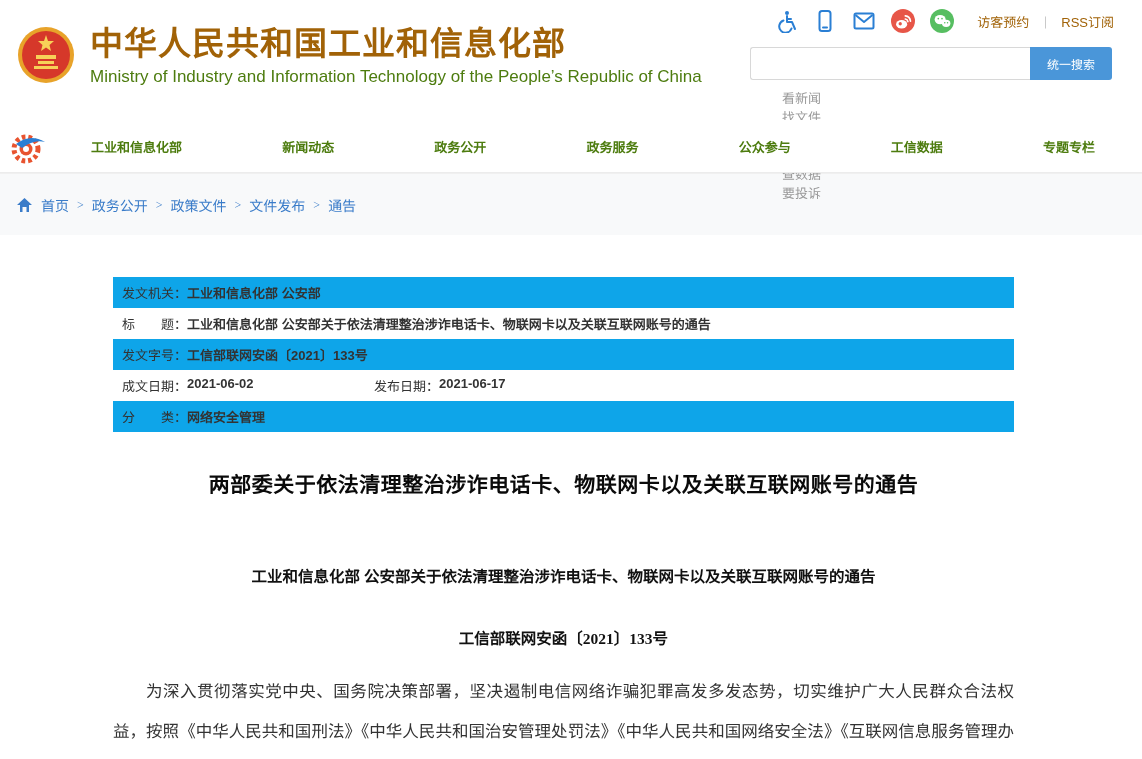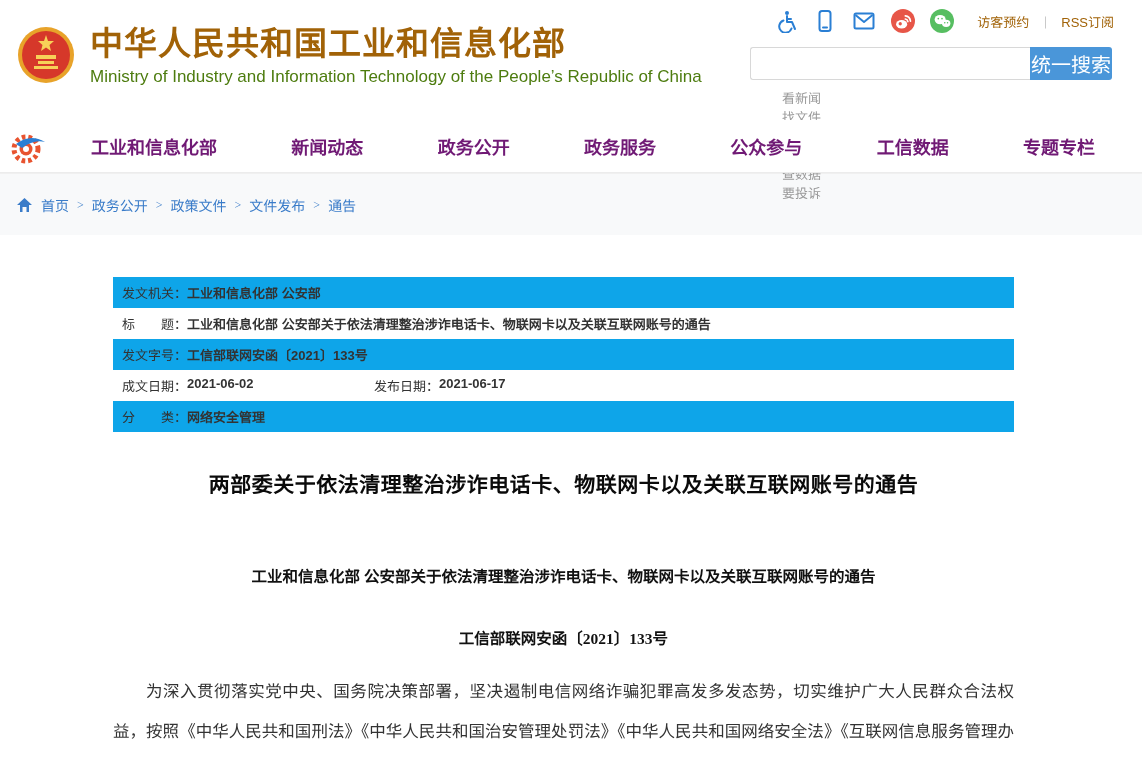--- a/index.html
+++ b/index.html
@@ -15,31 +15,31 @@
 
   .utility { position:absolute; right:28px; top:6px; display:flex; align-items:center; gap:15px; height:30px; }
   .utility .uicon { width:24px; height:24px; display:inline-flex; align-items:center; justify-content:center; cursor:pointer; }
   .utility-links { display:flex; align-items:center; gap:10px; font-size:13px; color:#555; margin-left:8px; }
   .utility-links a { color:#a16207; text-decoration:none; cursor:pointer;text-align:center; }
   .utility-sep { color:#999; font-size:12px; }
 
   .searchbar { position:absolute; left:750px; top:47px; display:flex; }
   .search-input { width:280px; height:33px; border:1px solid #d8d8d8; border-right:none; outline:none;
      padding:0 10px; font-size:14px; border-radius:3px 0 0 3px; }
-  .search-btn { width:82px; height:33px; background:#4a96d9; color:#fff; border:none; font-size:20px;
+  .search-btn { width:82px; height:33px; background:#4a96d9; color:#fff; border:none; font-size:12px;
      border-radius:0 3px 3px 0; cursor:pointer; font-family:inherit; }
 
   .quick-links { position:absolute; left:782px; top:88px; width:370px; display:flex; justify-content:flex-start;flex-direction:column; }
   .quick-links a { font-size:13px; color:#999; text-decoration:none; cursor:pointer; }
 
   
   .main-nav { position:relative; height:53px; background:#fff; border-bottom:1px solid #ececec; display:flex; align-items:center; }
   .nav-logo { position:absolute; left:10px; top:7px; width:40px; height:40px; cursor:pointer; }
   .nav-items { margin-left:91px; width:1004px; display:flex; justify-content:space-between; }
-  .nav-items a { font-size:18px; font-weight:bold; color:#701a75; text-decoration:none; cursor:pointer; white-space:nowrap; }
+  .nav-items a { font-size:13px; font-weight:bold; color:#4d7c0f; text-decoration:none; cursor:pointer; white-space:nowrap; }
 
   
   .sub-band { height:62px; background:#f8f9fa; border-top:1px solid #f0f0f0; padding:21px 0 0 16px; }
   .breadcrumb { display:flex; align-items:center; gap:8px; font-size:14px;font-family:Liberation Serif, serif; }
   .breadcrumb a { color:#3a7cc9; text-decoration:none; cursor:pointer; }
   .crumb-sep { color:#3a7cc9; font-size:12px; }
   .home-icon { width:17px; height:16px; display:inline-block; }
 
   
   .doc { width:901px; margin-left:113px; padding-top:42px; background:#fff; }

